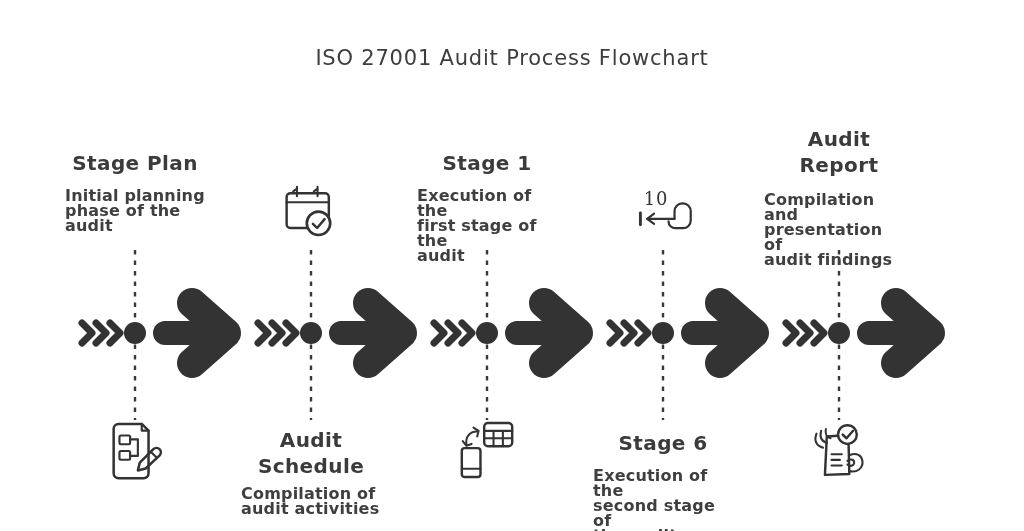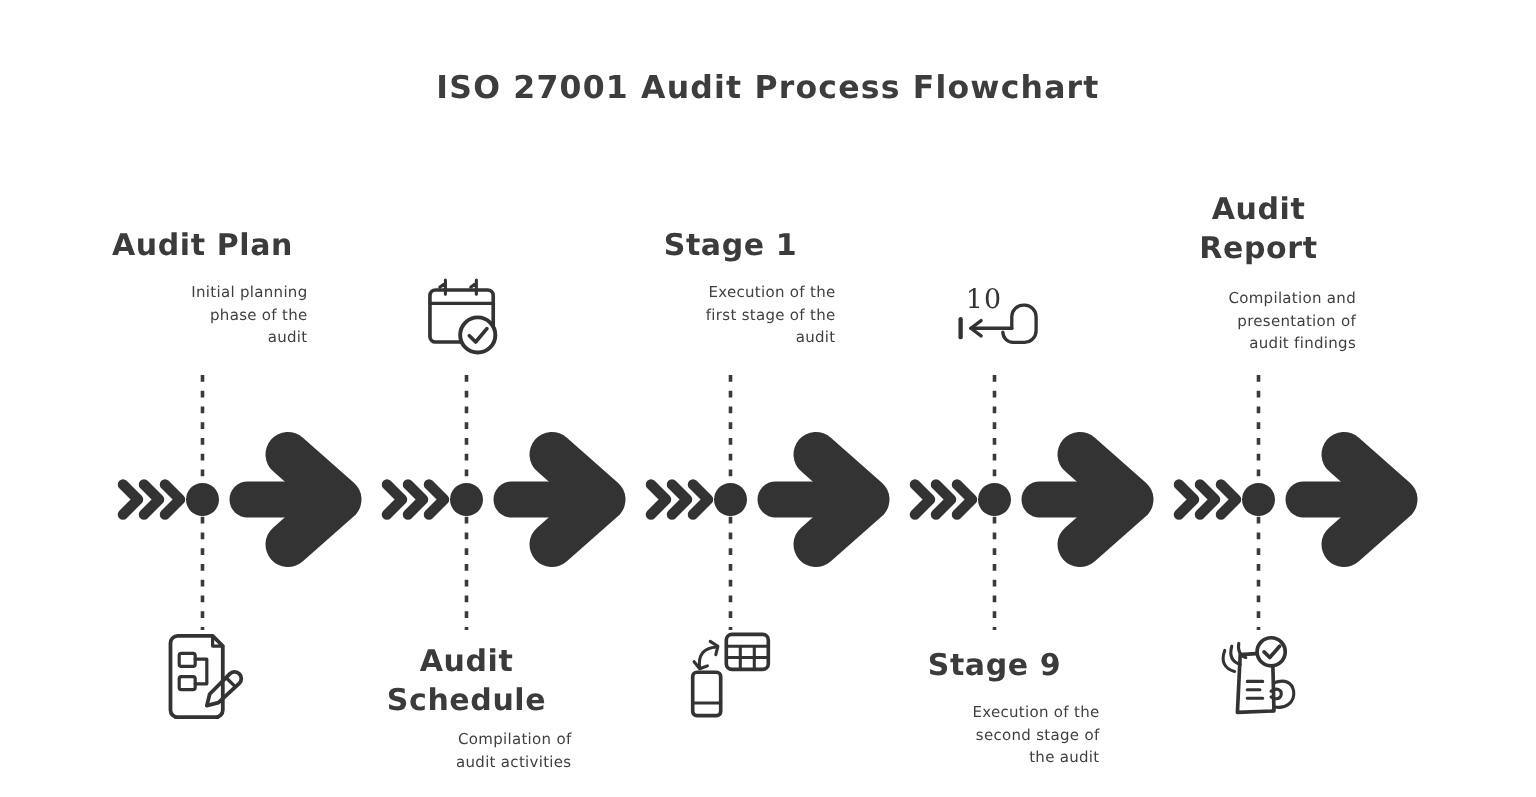--- a/index.html
+++ b/index.html
@@ -1,22 +1,22 @@
 <!DOCTYPE html>
 <html><head>
 <meta charset="utf-8">
 <style>
   html,body{margin:0;padding:0;background:#fff;}
   .canvas{position:relative;width:1024px;height:531px;background:#ffffff;
           font-family:"DejaVu Sans","Liberation Sans",sans-serif;overflow:hidden;}
   .page-title{position:absolute;left:0;right:0;top:46px;text-align:center;
-              font-size:21px;font-weight:bold;letter-spacing:0.8px;color:#3d3d3d;}
+              font-size:21px;font-weight:normal;letter-spacing:0.8px;color:#3d3d3d;}
   .stage-title{position:absolute;text-align:center;font-weight:bold;font-size:20px;
                line-height:26px;color:#3b3b3b;letter-spacing:0.4px;white-space:pre-line;}
-  .stage-desc{position:absolute;text-align:right;font-weight:normal;font-size:10px;
+  .stage-desc{position:absolute;text-align:left;font-weight:bold;font-size:16px;
               line-height:15px;color:#3f3f3f;letter-spacing:0.2px;white-space:pre-line;}
   .icon{position:absolute;}
   .timeline{position:absolute;left:0;top:0;}
   svg .stroke{fill:none;stroke:#333333;stroke-width:2.6;stroke-linecap:round;stroke-linejoin:round;}
   svg .thin{fill:none;stroke:#333333;stroke-width:2.2;stroke-linecap:round;stroke-linejoin:round;}
 </style>
 </head>
 <body>
 
 <div class="canvas">
@@ -39,21 +39,21 @@
         </g>
       </g>
     </defs>
     <use href="#seg" x="0"></use>
     <use href="#seg" x="176"></use>
     <use href="#seg" x="352"></use>
     <use href="#seg" x="528"></use>
     <use href="#seg" x="704"></use>
   </svg>
 
-  <div class="stage-title" style="left:65px;top:150px;width:140px;">Audit Plan</div>
+  <div class="stage-title" style="left:65px;top:150px;width:140px;">Stage Plan</div>
   <div class="stage-desc" style="left:65px;top:188px;width:140px;">Initial planning
 phase of the
 audit</div>
   <svg class="icon" style="left:103px;top:419px;" width="62" height="66" viewBox="0 0 64 68">
     <path class="stroke" d="M40,5 H16 a5,5 0 0 0 -5,5 v46 a5,5 0 0 0 5,5 h26 a5,5 0 0 0 5,-5 V12 Z"></path>
     <path class="thin" d="M40,5 v7 h7"></path>
     <rect class="thin" x="17" y="17" width="11" height="9" rx="1.5"></rect>
     <rect class="thin" x="17" y="33" width="11" height="9" rx="1.5"></rect>
     <path class="thin" d="M28,21 h8 M36,21 v17 M36,38 h-8"></path>
     <path class="stroke" d="M58.5,37.5 a4.6,4.6 0 0 0 -6.5,-6.5 L38,45 36,53 44,51 Z"></path>
@@ -86,21 +86,21 @@
     <path class="thin" d="M15.5,8 L21,11.5 L19.5,17.5"></path>
   </svg>
 
   <svg class="icon" style="left:637px;top:184px;" width="58" height="56" viewBox="0 0 68 64">
     <text x="8" y="24" font-size="21" font-family="DejaVu Serif, Liberation Serif, serif" fill="#333333" letter-spacing="1">10</text>
     <path class="stroke" d="M4,33 v14" style="stroke-width:3.4"></path>
     <path class="stroke" d="M12,40 h32"></path>
     <path class="stroke" d="M20,34 l-8,6 8,6"></path>
     <path class="stroke" d="M44,40 V31 a9,9 0 0 1 9,-9 h1 a9,9 0 0 1 9,9 v11 a9,9 0 0 1 -9,9 h-9 a8,8 0 0 1 -8,-8"></path>
   </svg>
-  <div class="stage-title" style="left:593px;top:430px;width:140px;">Stage 9</div>
+  <div class="stage-title" style="left:593px;top:430px;width:140px;">Stage 6</div>
   <div class="stage-desc" style="left:593px;top:468px;width:140px;">Execution of the
 second stage of
 the audit</div>
 
   <div class="stage-title" style="left:769px;top:126px;width:140px;">Audit
 Report</div>
   <div class="stage-desc" style="left:764px;top:192px;width:140px;">Compilation and
 presentation of
 audit findings</div>
   <svg class="icon" style="left:809px;top:420px;" width="60" height="76" viewBox="0 0 64 76">

